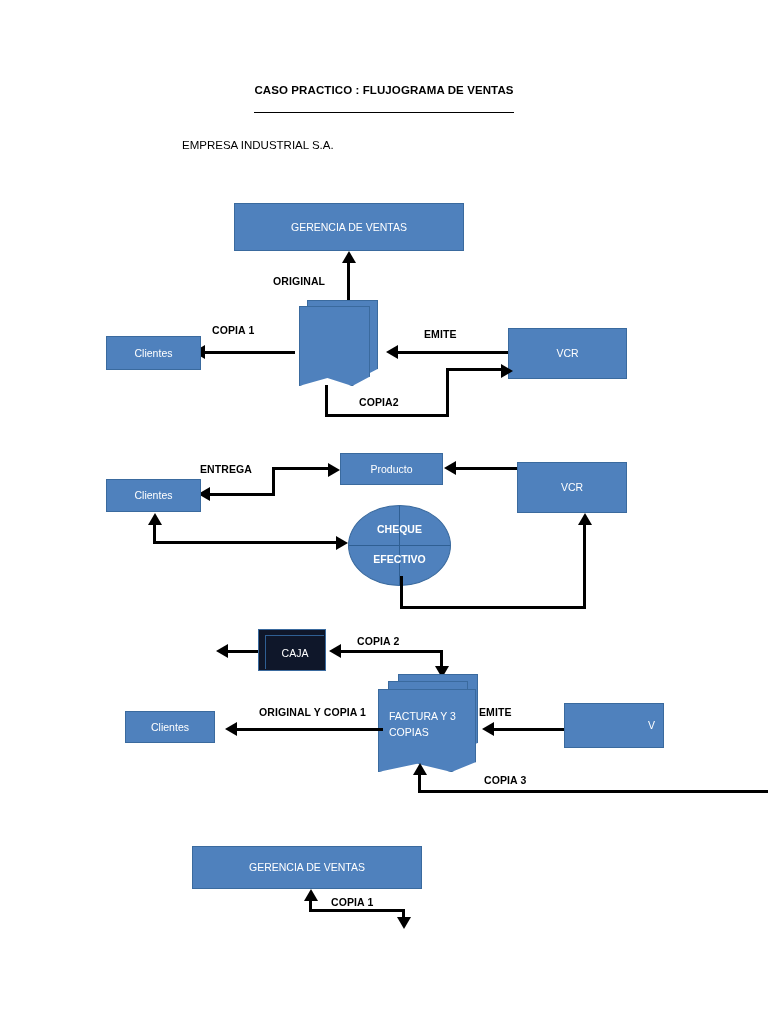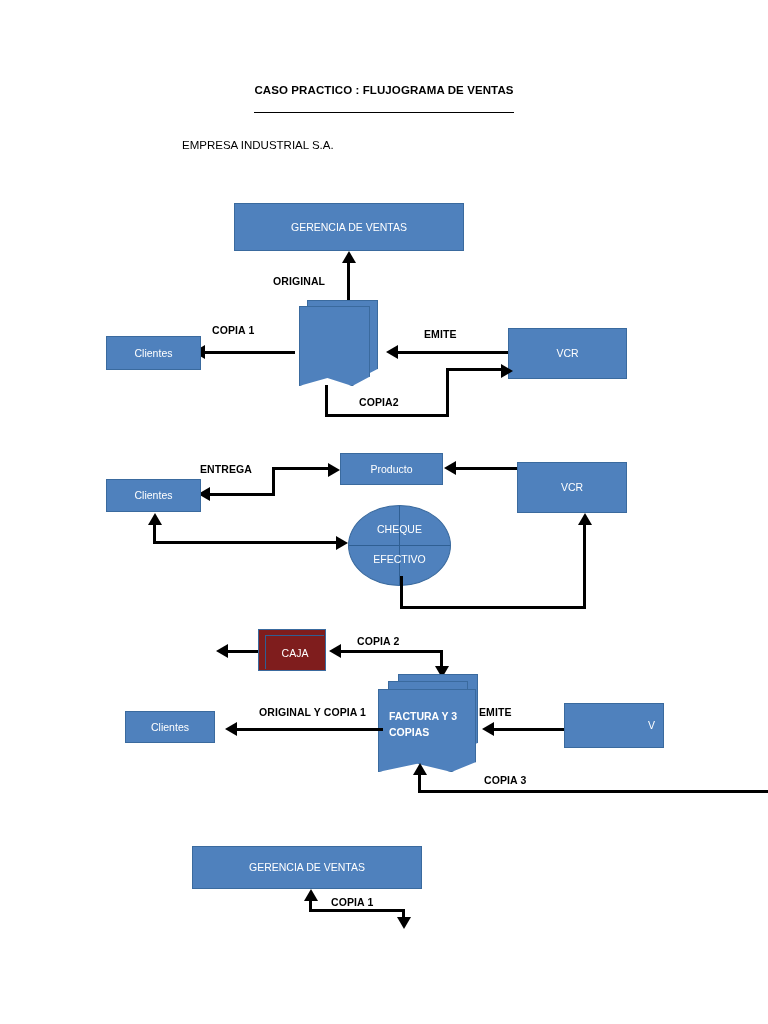--- a/index.html
+++ b/index.html
@@ -85,21 +85,21 @@
   .docstack .sheet.center-txt {
     display: flex;
     align-items: center;
     padding: 0 8px 12px 10px;
   }
 
   
   .framed {
     position: absolute;
     box-sizing: border-box;
-    background: #7f1d1d;
+    background: #0f172a;
     border: 1px solid #3a6a9e;
   }
   .framed .inner {
     position: absolute;
     left: 6px; top: 5px; right: 1px; bottom: 1px;
     border-left: 1.2px solid #2f5f93;
     border-top: 1.2px solid #2f5f93;
     box-sizing: border-box;
     display: flex;
     align-items: center;
@@ -130,20 +130,21 @@
     height: 1.3px;
     margin-top: -.65px;
     background: #2f5f93;
   }
   .ellipse .etop, .ellipse .ebot {
     position: absolute;
     left: 0; right: 0;
     text-align: center;
     color: #fff;
     font-size: 10.5px;
+    font-weight: bold;
   }
   .ellipse .etop { top: 22%; }
   .ellipse .ebot { top: 60%; }
 
   
   .ln {
     position: absolute;
     background: #000000;
   }
   .ln.h { height: 3px; }
@@ -237,21 +238,21 @@
 
   <div class="flow-label" style="left:357px; top:635px;">COPIA 2</div>
   <div class="ln h" style="left:341px; top:650px; width:102px;"></div>
   <div class="arw left" style="left:329px; top:644px;"></div>
   <div class="ln v" style="left:440px; top:650px; height:18px;"></div>
   <div class="arw down" style="left:434.5px; top:666px;"></div>
 
   <div class="docstack" style="left:378px; top:674px; width:100px; height:98px;">
     <div class="sheet" style="left:20px; top:0;  width:80px; height:78px;"></div>
     <div class="sheet" style="left:10px; top:7px; width:80px; height:80px;"></div>
-    <div class="sheet front center-txt" style="left:0;   top:15px; width:98px; height:83px;font-weight:bold;">FACTURA Y 3 COPIAS</div>
+    <div class="sheet front center-txt" style="left:0;   top:15px; width:98px; height:83px;">FACTURA Y 3 COPIAS</div>
   </div>
 
   <div class="flow-label" style="left:259px; top:706px;">ORIGINAL Y COPIA 1</div>
   <div class="ln h" style="left:237px; top:728px; width:146px;"></div>
   <div class="arw left" style="left:225px; top:722px;"></div>
 
   <div class="shape rounded" style="left:125px; top:711px; width:90px; height:32px;">Clientes</div>
 
   <div class="flow-label" style="left:479px; top:706px;">EMITE</div>
   <div class="ln h" style="left:494px; top:728px; width:70px;"></div>

